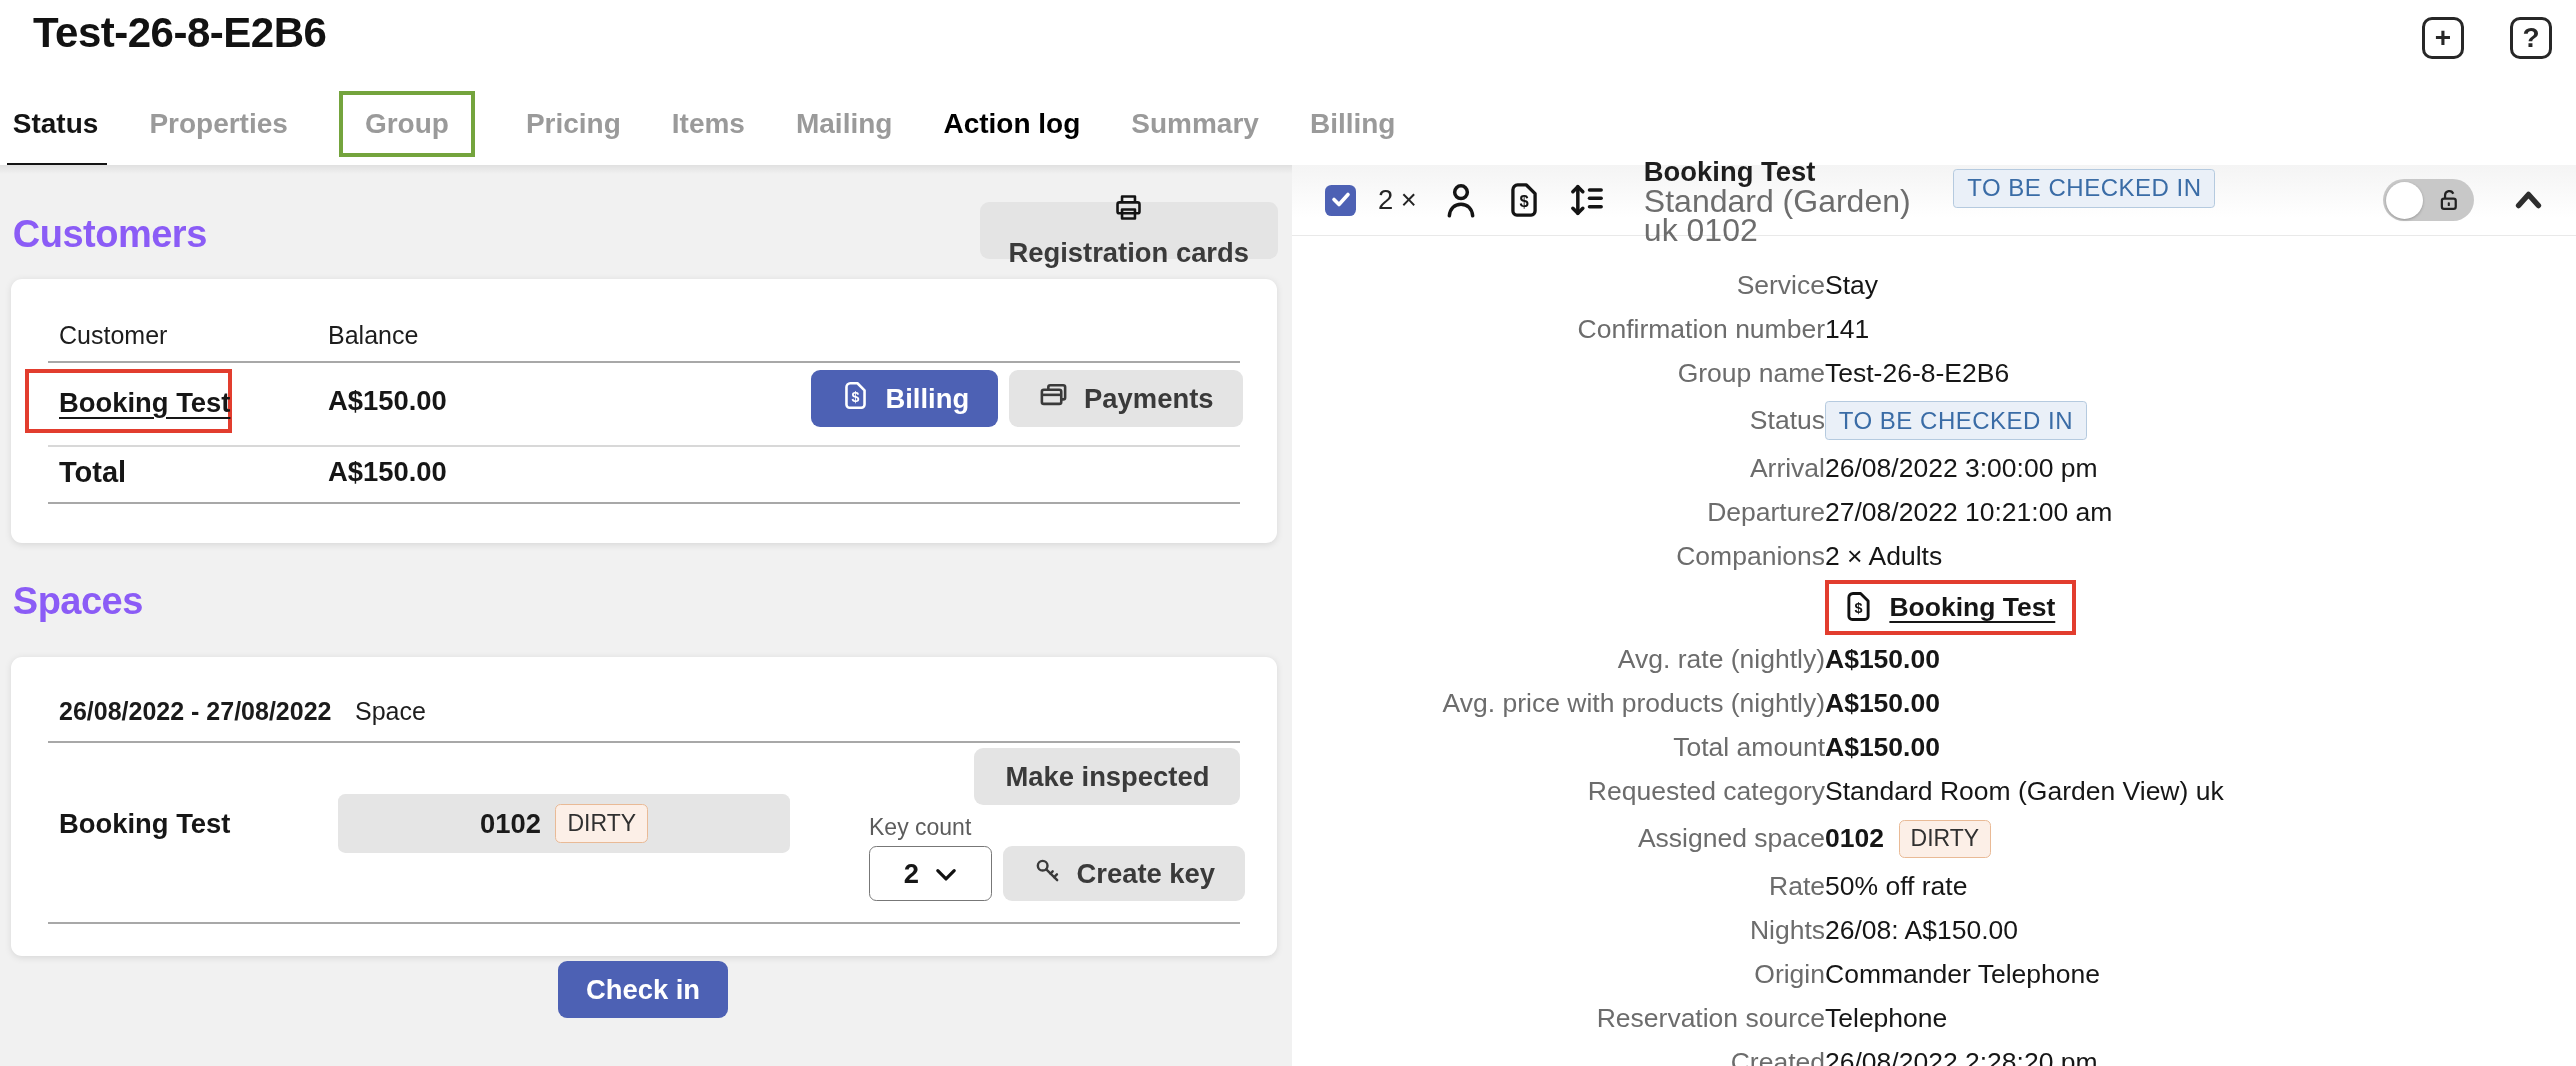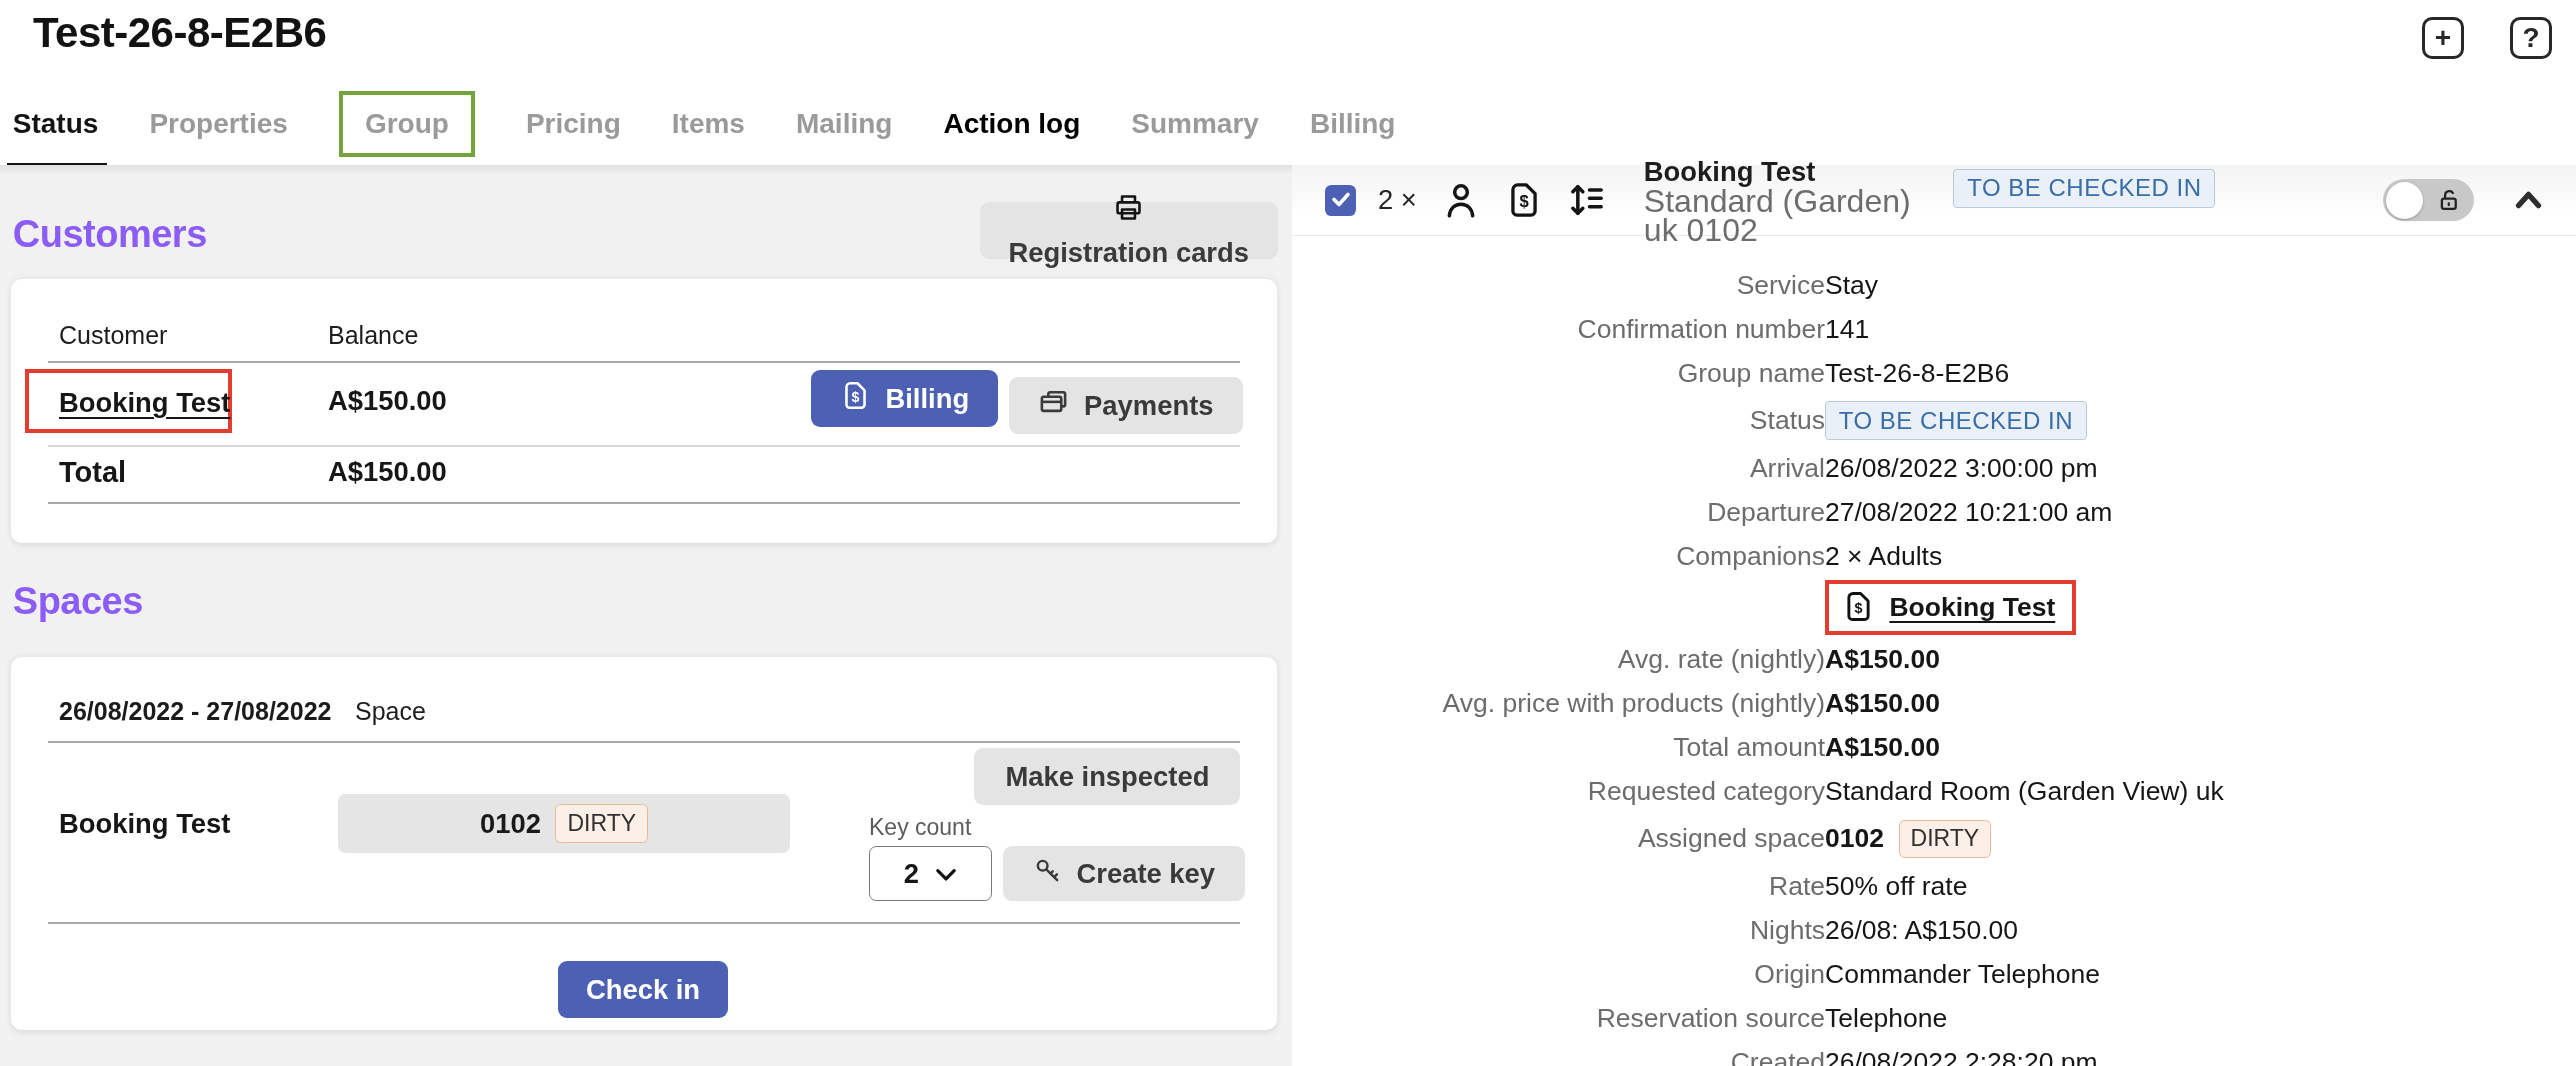--- a/index.html
+++ b/index.html
@@ -34,26 +34,26 @@
   .btn-blue { background:#4d61b4; color:#fff; }
   .registration-btn { position:absolute; right:14px; top:37px; height:57px; padding:0 29px;flex-direction:column; }
 
   .customers-card { top:114px; height:264px; }
   .col-head { position:absolute; top:42px; font-size:25px; color:#1d1d1d; }
   .cust-link { position:absolute; left:48px; top:108px; font-size:27.4px; font-weight:600; color:#161616; text-decoration:underline; text-underline-offset:4.6px; cursor:pointer; }
   .annotation-red { position:absolute; border:4.6px solid #e23d2e; }
   .red-box-cust { left:13.7px; top:90px; width:207px; height:64px; }
   .cust-balance { position:absolute; left:317px; top:106px; font-size:27.4px; font-weight:600; }
   .billing-btn { position:absolute; left:800px; top:91px; width:187px; height:57px; }
-  .payments-btn { position:absolute; left:998px; top:98px; width:234px; height:57px; }
+  .payments-btn { position:absolute; left:998px; top:91px; width:234px; height:57px; }
   .total-label { position:absolute; left:48px; top:177px; font-size:29px; font-weight:800; }
   .total-value { position:absolute; left:317px; top:177px; font-size:27.4px; font-weight:800; }
 
   .spaces-heading { position:absolute; left:12.8px; top:415px; }
-  .spaces-card { top:492px; height:373px; }
+  .spaces-card { top:492px; height:299px; }
   .space-range { position:absolute; left:48px; top:40px; font-size:25px; font-weight:600; color:#1b1b1b; }
   .space-col { position:absolute; left:344px; top:40px; font-size:25px; color:#1d1d1d; }
   .make-inspected-btn { position:absolute; right:37px; top:91px; height:57px; padding:0 31px; }
   .space-guest { position:absolute; left:48px; top:151px; font-size:27.4px; font-weight:600; }
   .space-box { position:absolute; left:327px; top:137px; width:452px; height:59px; background:#e5e5e5; border-radius:7.3px; display:flex; align-items:center; justify-content:center; gap:14.6px; cursor:pointer; }
   .space-number { font-size:27.4px; font-weight:800; color:#1a1a1a; }
   .badge-dirty { display:inline-block; background:#fcefe7; border:1.8px solid #e9ba96; border-radius:5.5px; padding:4.6px 11px; font-size:23px; color:#303030; }
   .key-label { position:absolute; left:858px; top:157px; font-size:23px; color:#5c5c5c; }
   .key-select { position:absolute; left:858px; top:189px; width:123px; height:55px; background:#fff; border:1.8px solid #777; border-radius:7.3px; display:flex; align-items:center; justify-content:center; gap:16.5px; font-size:27.4px; font-weight:700; cursor:pointer; }
   .create-key-btn { position:absolute; left:992px; top:189px; width:242px; height:55px; }

